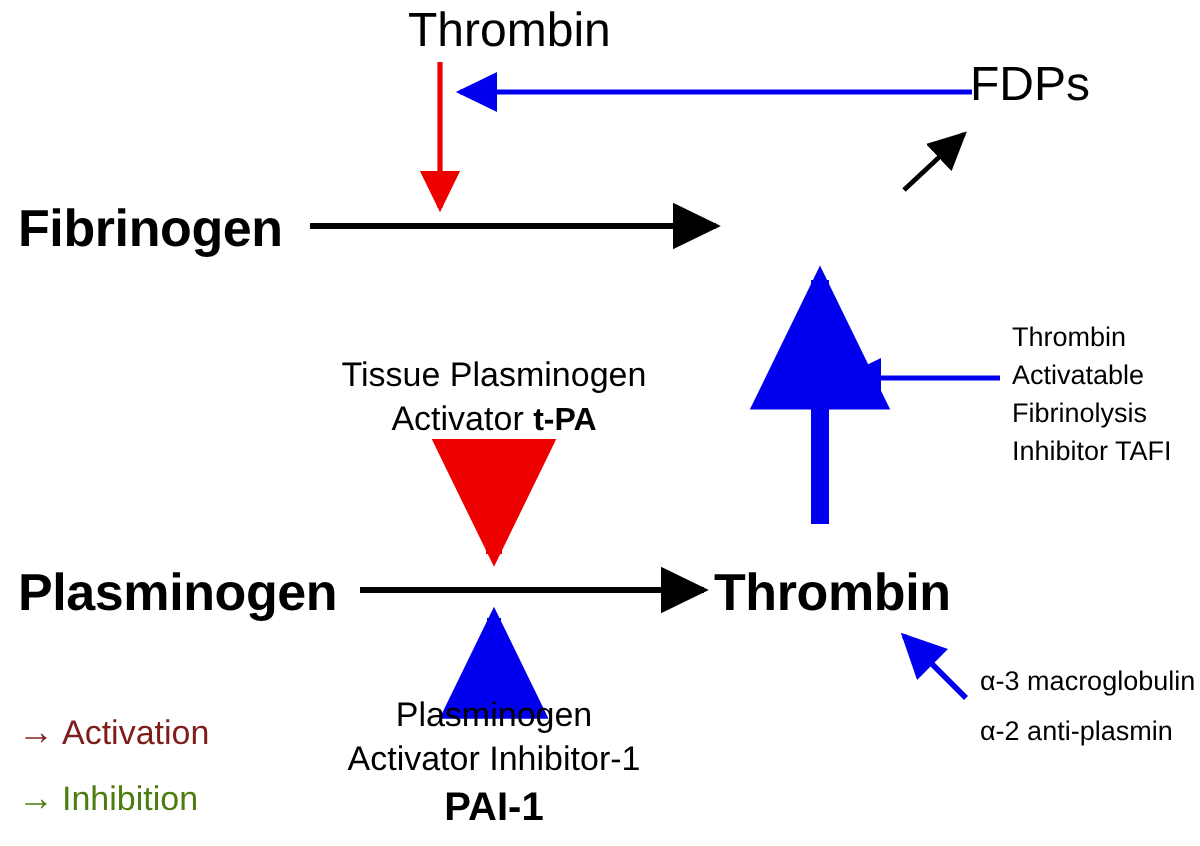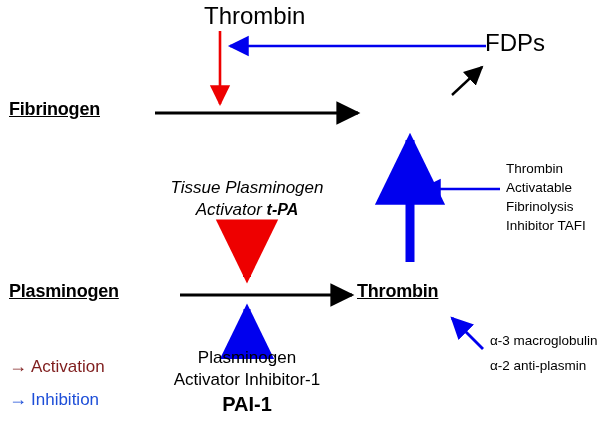--- a/index.html
+++ b/index.html
@@ -23,24 +23,23 @@
     width: 600px;
     height: 423px;
     pointer-events: none;
   }
   .lbl {
     position: absolute;
     white-space: nowrap;
     line-height: 1.18;
   }
   .node {
-    font-size: 18px;
+    font-size: 26px;
     font-weight: bold;
     letter-spacing: -0.2px;
-    text-decoration: underline;
   }
   .plain {
     font-size: 24px;
     font-weight: normal;
   }
   .mid {
     font-size: 17px;
     font-weight: normal;
     text-align: center;
   }
@@ -55,21 +54,21 @@
   }
   .legend {
     font-size: 17px;
     font-weight: normal;
   }
   .legend .glyph {
     font-size: 18px;
     margin-right: 4px;
   }
   .legend-red { color: #7f1d1d; }
-  .legend-blue { color: #1d4ed8; }
+  .legend-blue { color: #4d7c0f; }
   .pai {
     font-size: 20px;
     font-weight: bold;
     text-align: center;
   }
 </style>
 </head>
 <body>
 
 <div id="canvas">
@@ -132,21 +131,21 @@
 
   <div class="lbl plain" style="left:485px; top:29px;">FDPs</div>
 
   <div class="lbl node" style="left:9px; top:99px;">Fibrinogen</div>
 
 
   <div class="lbl node" style="left:9px; top:281px;">Plasminogen</div>
 
   <div class="lbl node" style="left:357px; top:281px;">Thrombin</div>
 
-  <div class="lbl mid" style="left:152px; top:178px; width:190px;font-style:italic;">
+  <div class="lbl mid" style="left:152px; top:178px; width:190px;">
     <div>Tissue Plasminogen</div>
     <div style="margin-top:2px;">
       <span>Activator </span><span class="strong">t-PA</span>
     </div>
   </div>
 
   <div class="lbl small" style="left:506px; top:159px;">
     <div>Thrombin</div>
     <div>Activatable</div>
     <div>Fibrinolysis</div>

